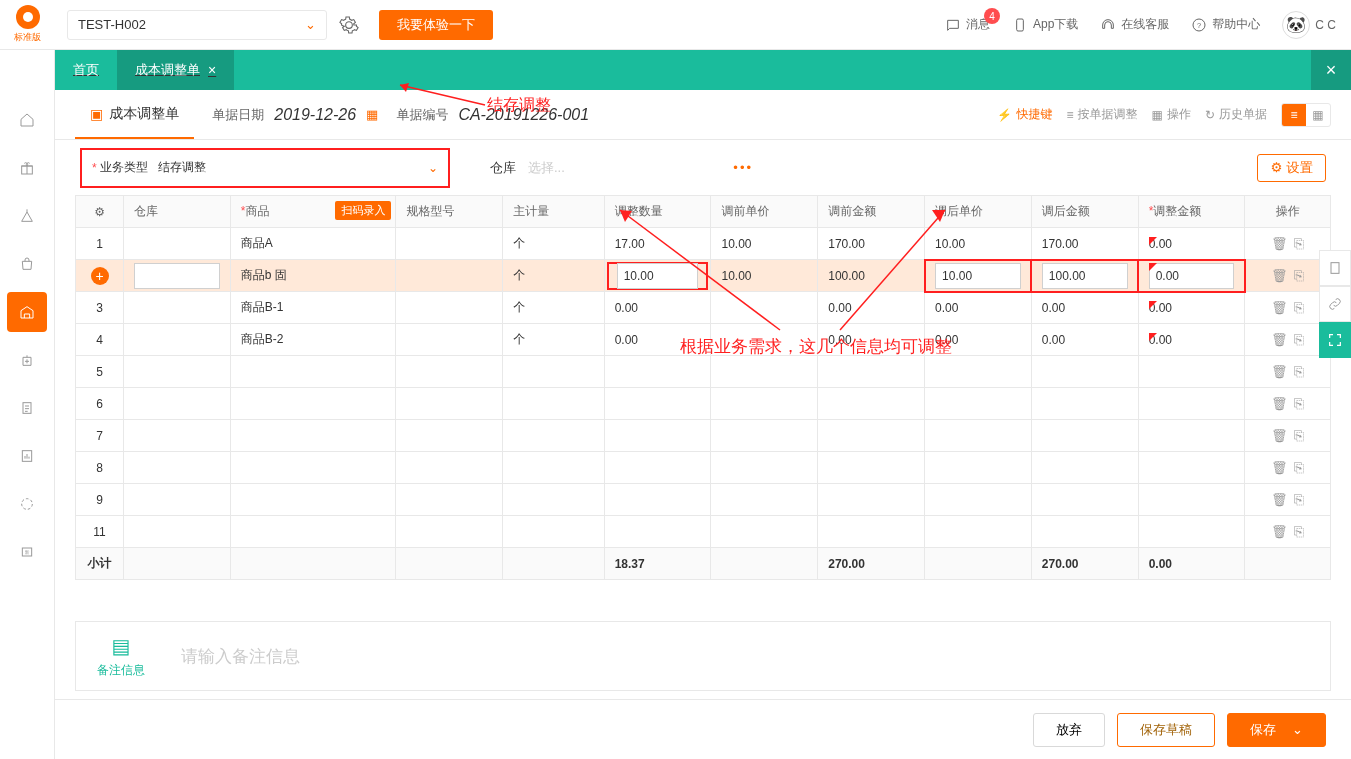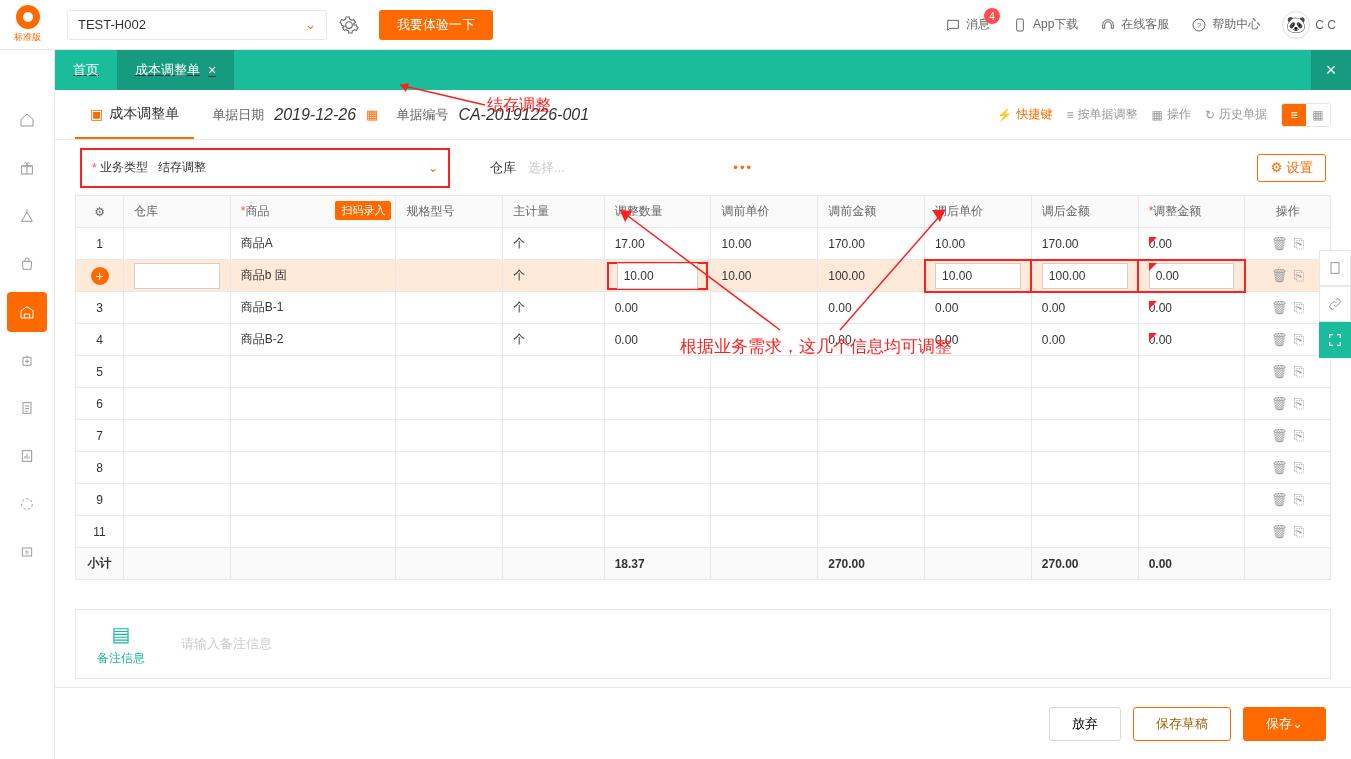--- a/index.html
+++ b/index.html
@@ -89,27 +89,27 @@
 .cell-box{border:2px solid #ff1f1f;height:28px;margin:-1px -8px;padding:0 8px;display:flex;align-items:center;}
 .cell-input{border:1px solid #d0d0d0;height:26px;width:100%;padding:0 6px;display:flex;align-items:center;background:#fff;}
 .ic-btn{color:#999;cursor:pointer;margin:0 3px;font-size:13px;}
 .flag{position:absolute;width:0;height:0;border-top:8px solid #ff1f1f;border-right:8px solid transparent;}
 tfoot td{background:#fafafa;font-weight:bold;}
 
 
 .remarks{margin:8px 20px;border:1px solid #e8e8e8;height:70px;display:flex;align-items:center;}
 .remarks-label{width:90px;display:flex;flex-direction:column;align-items:center;gap:4px;color:#1abc9c;font-size:12px;}
 .remarks-icon{color:#1abc9c;font-size:20px;}
-.remarks-input{flex:1;color:#ccc;font-size:13px;padding-left:15px;}
-
-
-.footer{height:72px;border-top:1px solid #e8e8e8;display:flex;align-items:center;justify-content:flex-end;padding:0 25px;gap:12px;}
+.remarks-input{flex:1;color:#ccc;font-size:17px;padding-left:15px;}
+
+
+.footer{height:60px;border-top:1px solid #e8e8e8;display:flex;align-items:center;justify-content:flex-end;padding:0 25px;gap:12px;}
 .btn{padding:7px 22px;border-radius:3px;font-size:13px;cursor:pointer;border:1px solid #d9d9d9;background:#fff;}
 .btn.outline-accent{border-color:#ff6a00;color:#a16207;}
-.btn.primary{background:#ff6a00;color:#fff;border-color:#ff6a00;display:flex;align-items:center;gap:0;}
+.btn.primary{background:#ff6a00;color:#fff;border-color:#ff6a00;display:flex;align-items:center;gap:16px;}
 
 svg{width:16px;height:16px;fill:currentColor;display:inline-block;vertical-align:middle;}
 .lg svg{width:20px;height:20px;}
 </style>
 </head>
 <body>
 
 <div class="app">
 
   <div class="top-header">

